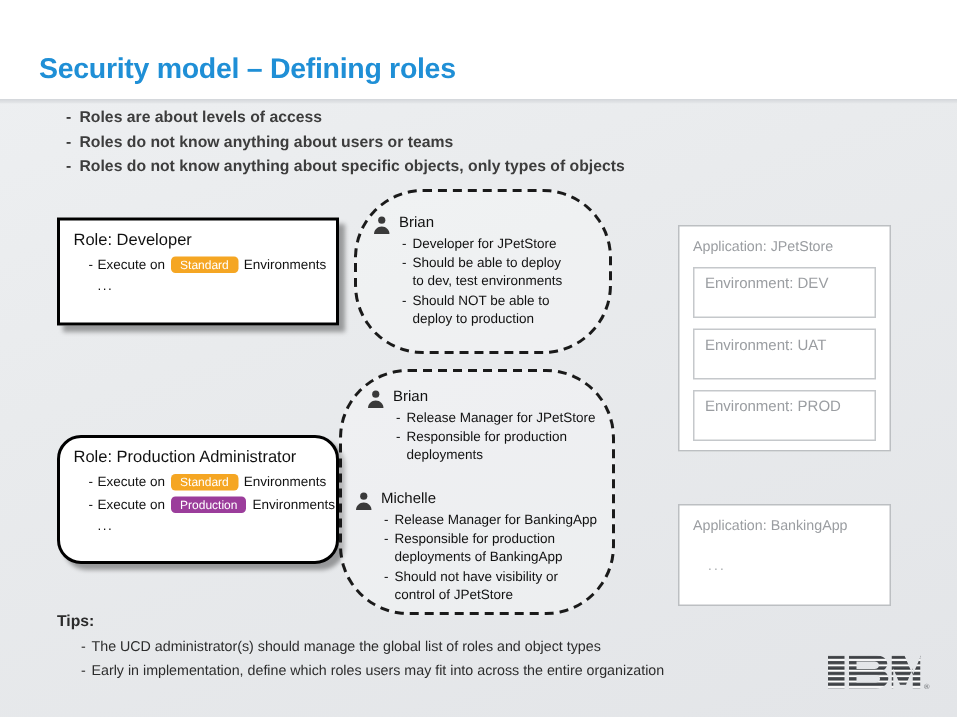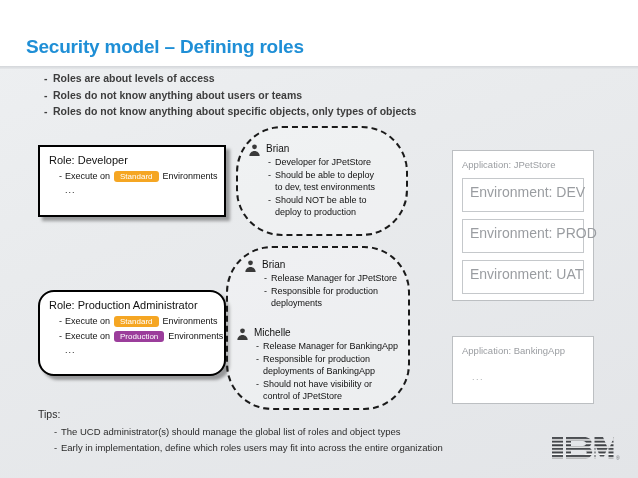--- a/index.html
+++ b/index.html
@@ -138,35 +138,35 @@
     white-space: nowrap; margin-bottom: 8px;
   }
   .env-box {
     border: 1.5px solid #c5c8cb;
     background: #ffffff;
     height: 34px;
     margin-bottom: 7px;
     padding: 5px 7px;
   }
   .env-label {
-    font-size: 14px; color: #9a9da1;
+    font-size: 10px; color: #9a9da1;
     white-space: nowrap;
   }
   .app-ellipsis {
     font-size: 9px; color: #a8abae;
     letter-spacing: 1.5px;
     padding-left: 10px; padding-top: 8px;
   }
 
   
   .tips {
     position: absolute; left: 38px; top: 408px; width: 470px;
   }
   .tips-title {
-    font-size: 10.5px; font-weight: normal; color: #2c2c2c;
+    font-size: 10.5px; font-weight: bold; color: #2c2c2c;
     margin-bottom: 4px;
   }
   .tip-line {
     font-size: 9.5px; color: #2c2c2c;
     line-height: 15.5px;
     padding-left: 16px;
     white-space: nowrap;
   }
   .tip-line .dash { display: inline-block; width: 7px; }
 
@@ -269,24 +269,24 @@
       <div class="person-line cont"><span>control of JPetStore</span></div>
     </div>
   </div>
 
   <div class="app-panel" id="app-jpetstore">
     <div class="app-title">Application: JPetStore</div>
     <div class="env-box">
       <div class="env-label">Environment: DEV</div>
     </div>
     <div class="env-box">
+      <div class="env-label">Environment: UAT</div>
+    </div>
+    <div class="env-box">
       <div class="env-label">Environment: PROD</div>
-    </div>
-    <div class="env-box">
-      <div class="env-label">Environment: UAT</div>
     </div>
   </div>
 
   <div class="app-panel" id="app-bankingapp">
     <div class="app-title">Application: BankingApp</div>
     <div class="app-ellipsis">...</div>
   </div>
 
   <div class="tips">
     <div class="tips-title">Tips:</div>

